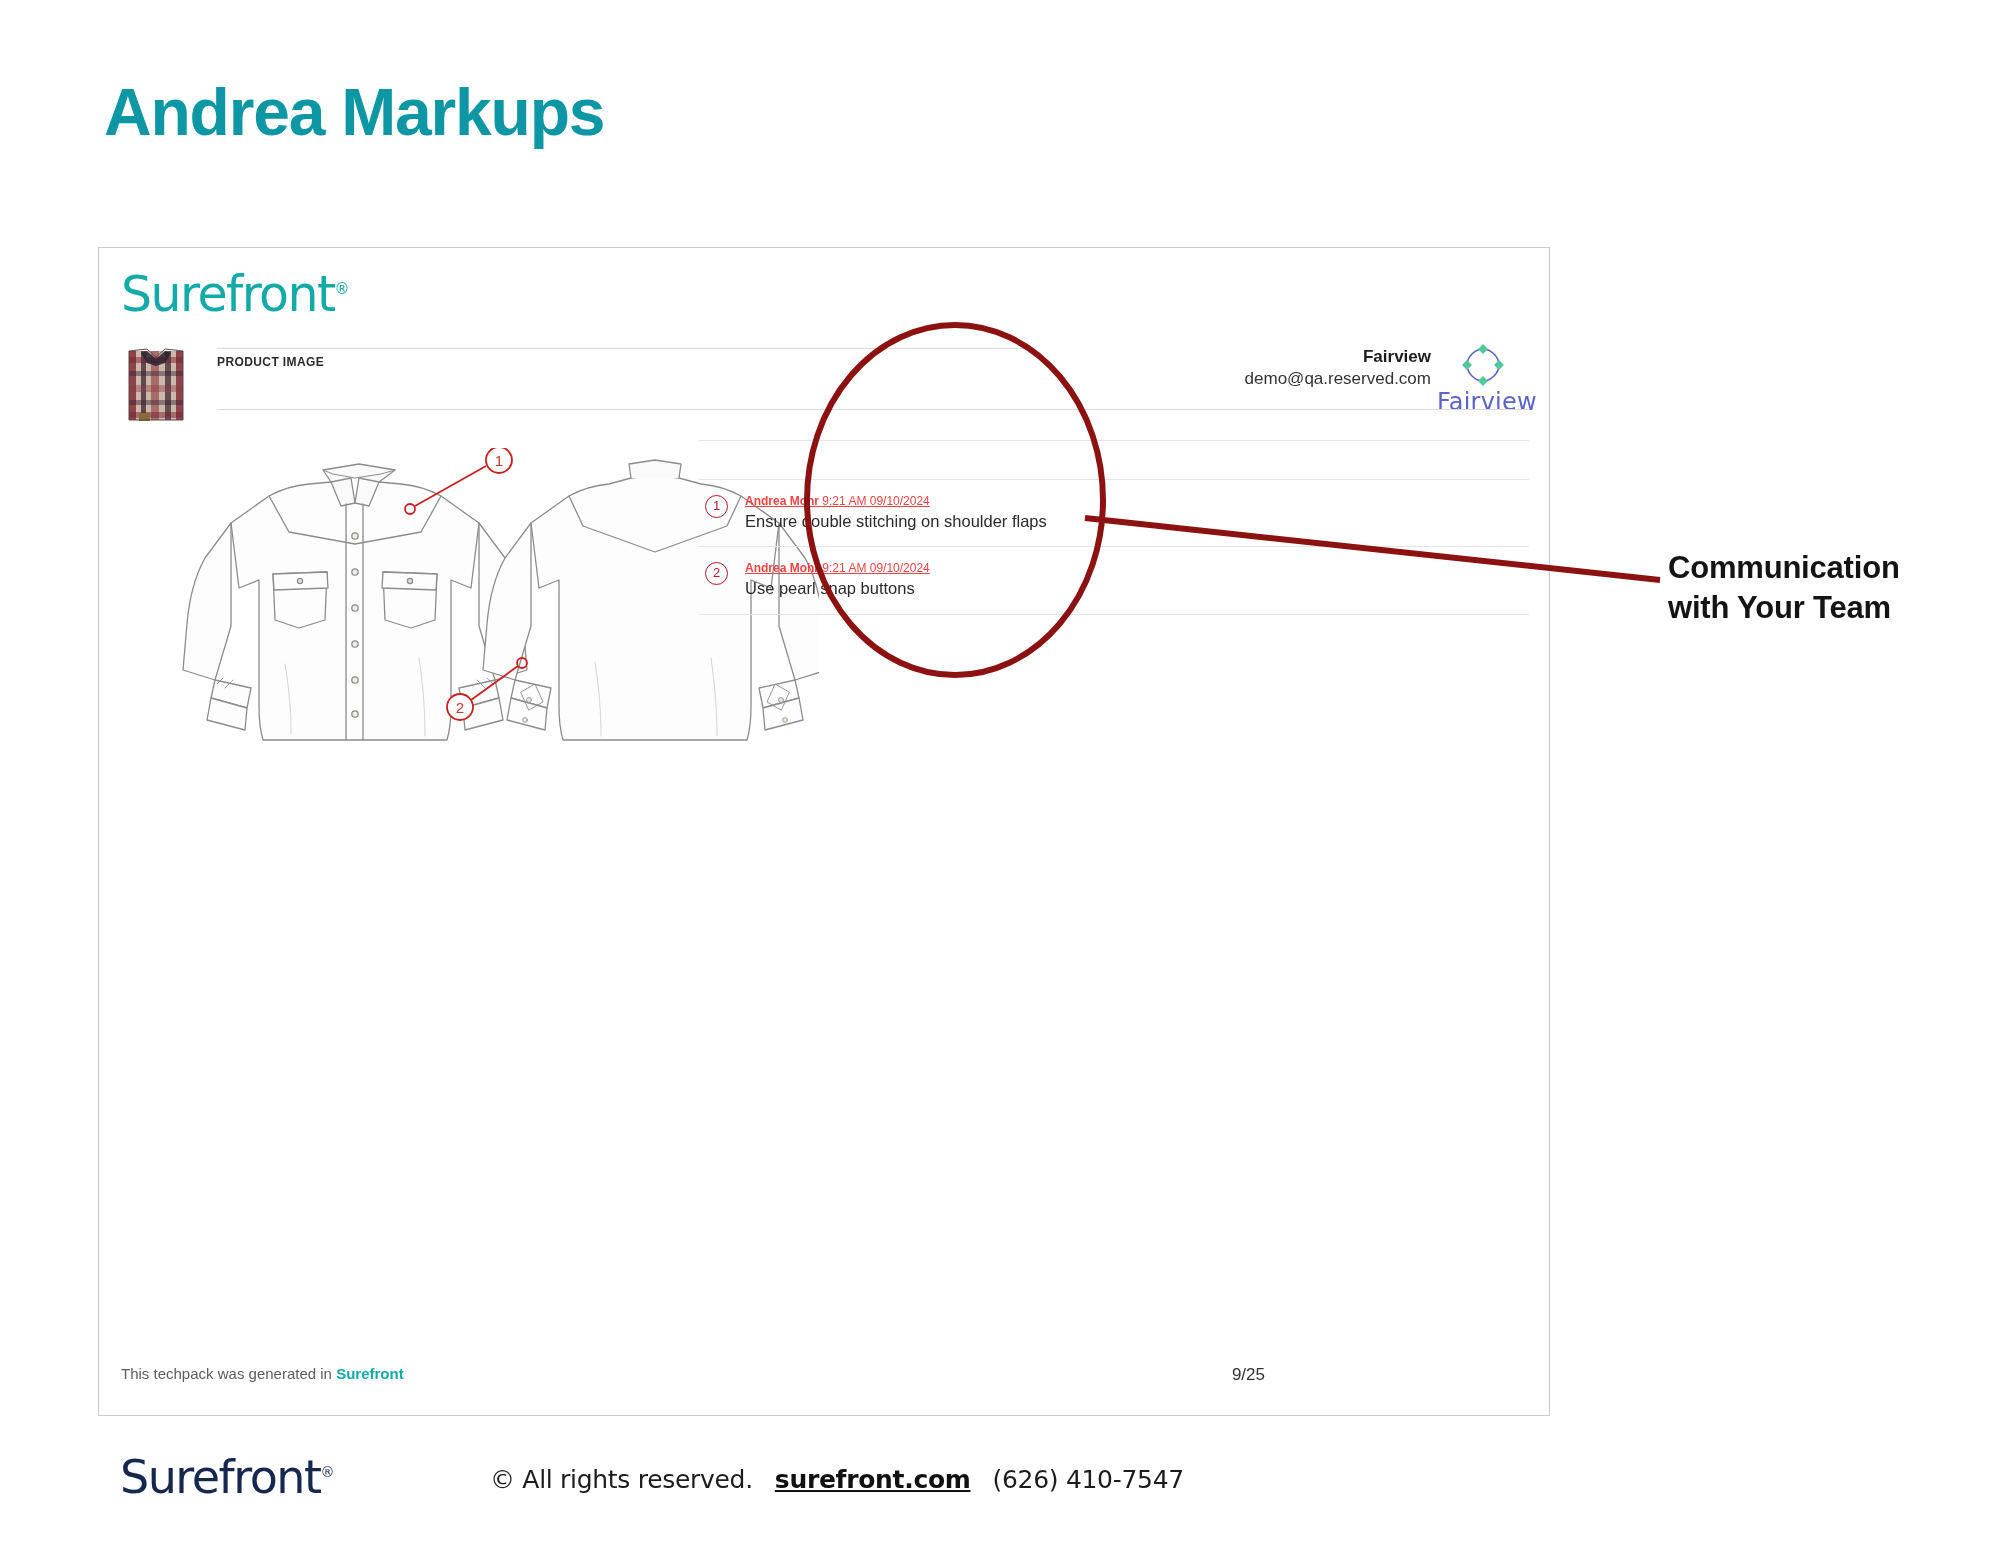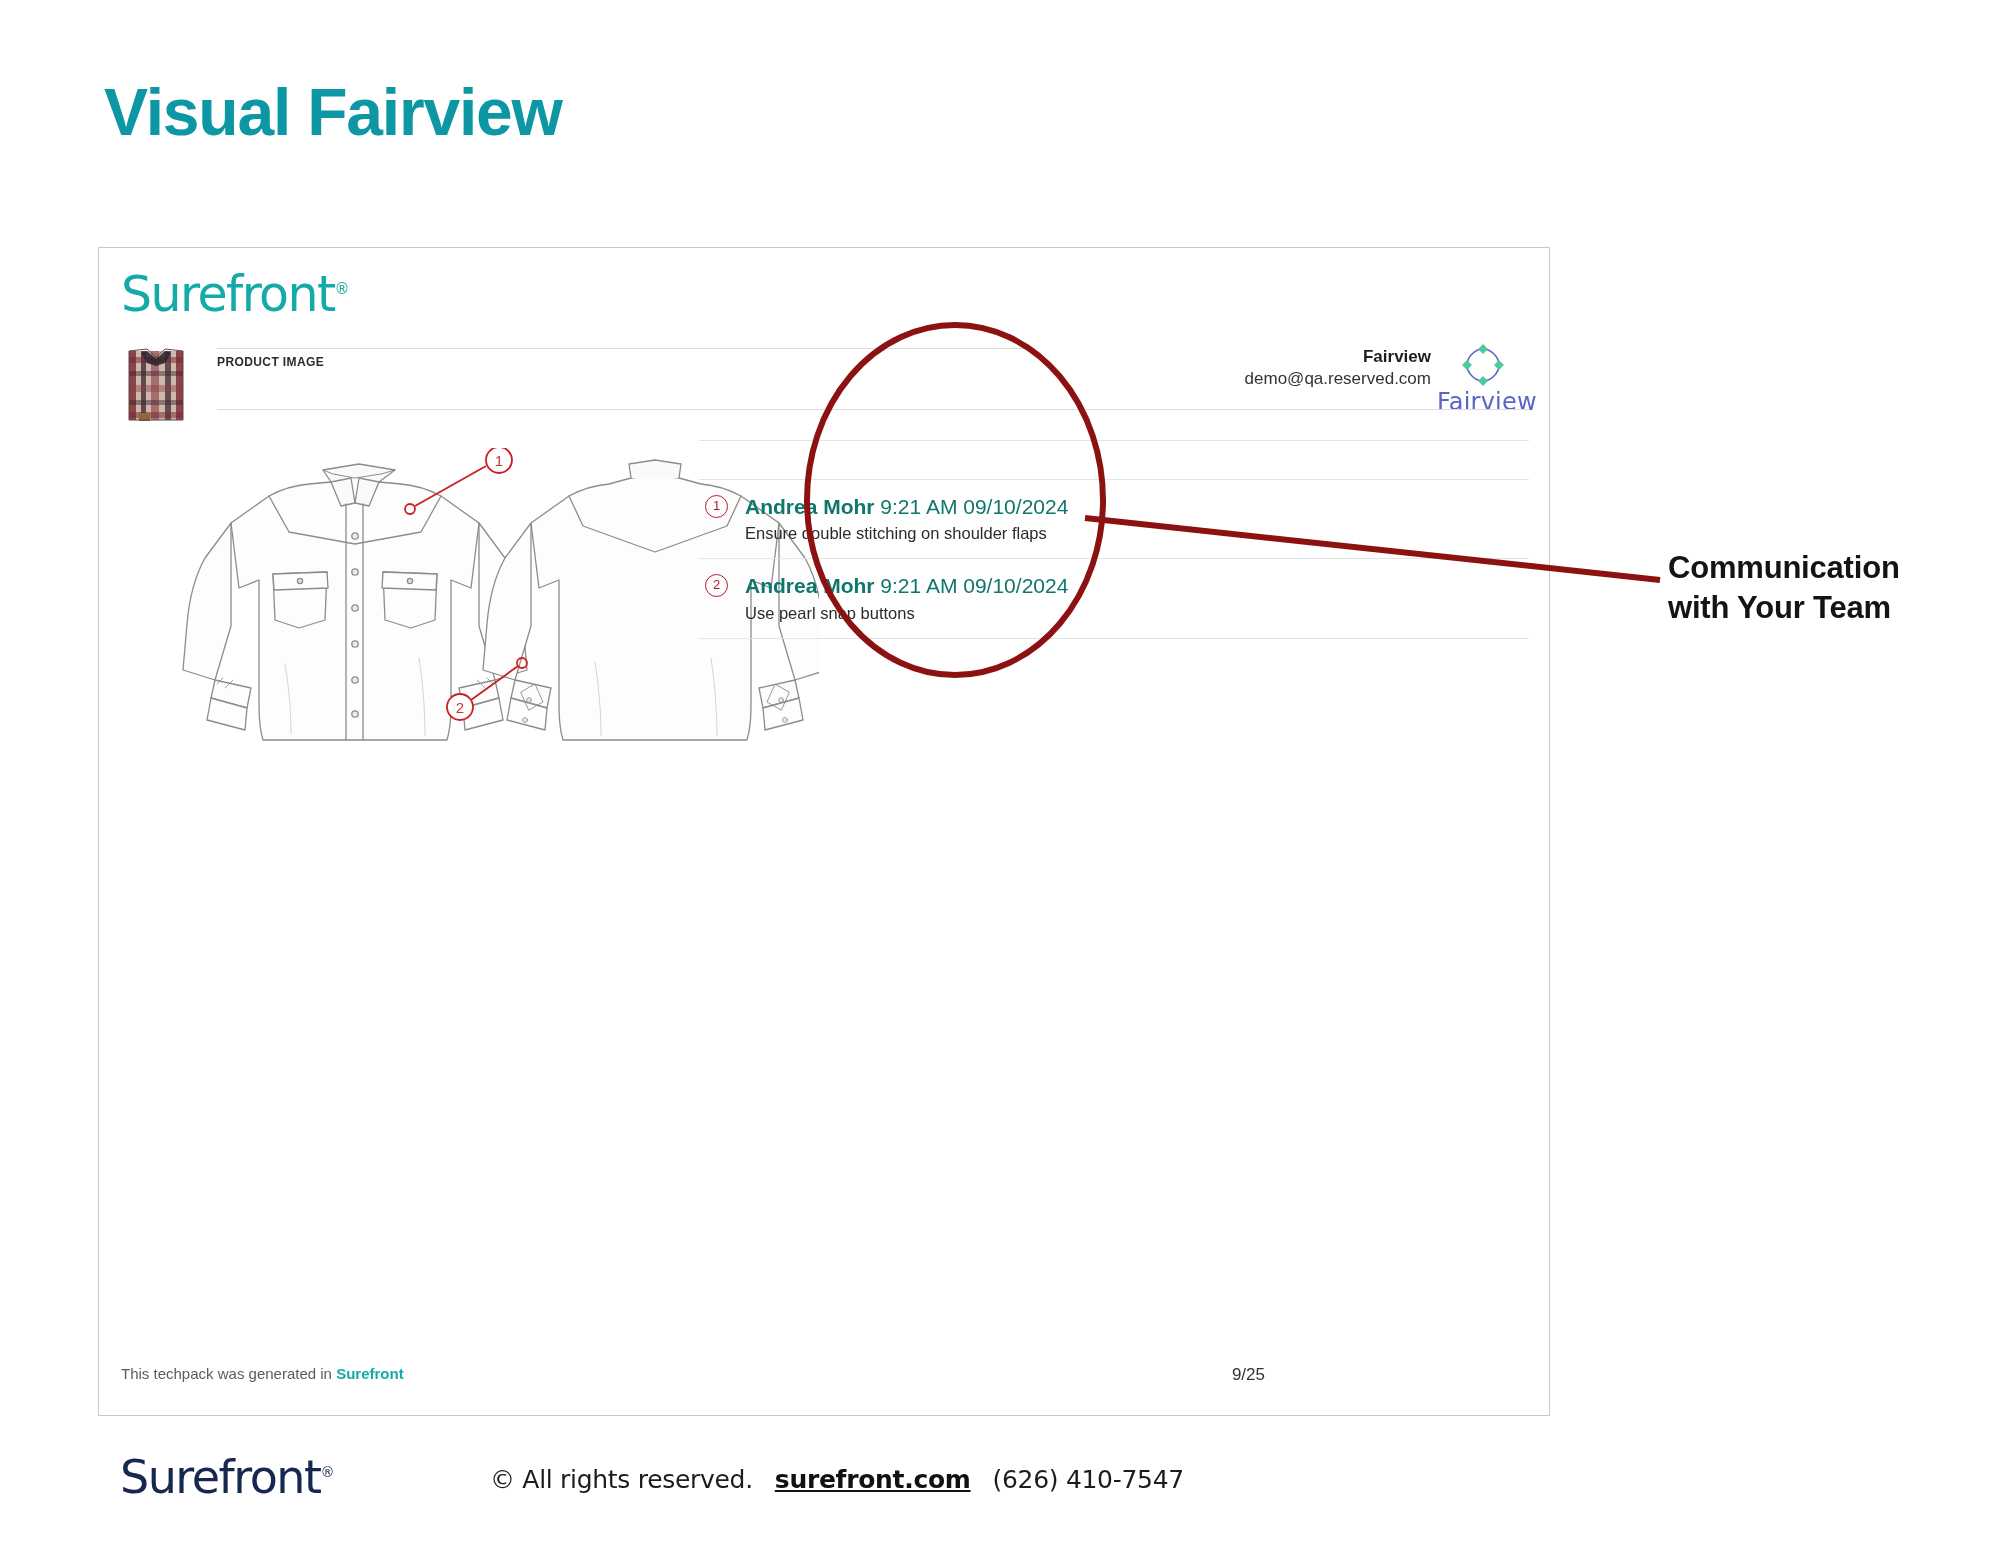--- a/index.html
+++ b/index.html
@@ -180,23 +180,24 @@
     height: 21px;
     border: 1.5px solid #b5192a;
     border-radius: 50%;
     color: #b5192a;
     font-size: 13px;
     line-height: 19px;
     text-align: center;
     font-weight: normal;
   }
   .comment-meta {
-    font-size: 21px;
-    color: #0f766e;
+    font-size: 12px;
+    color: #ef4444;
     line-height: 1.35;
+    text-decoration: underline;
   }
   .comment-author { font-weight: bold; }
   .comment-time { font-weight: normal; }
   .comment-text {
     font-size: 16.5px;
     color: #2b2b2b;
     line-height: 1.4;
     margin-top: 1px;
   }
   #comments-spacer { height: 38px; border-top: 1px solid #e4e4e4; }
@@ -279,21 +280,21 @@
   #slide-footer-meta .sep { display: inline-block; width: 22px; }
   #footer-site {
     font-weight: bold;
     text-decoration: underline;
     color: #111111;
   }
 </style>
 </head>
 <body>
 
-<div id="slide-title">Visual Fairview</div>
+<div id="slide-title">Andrea Markups</div>
 
 <div id="techpack-card">
 
   <div id="doc-logo"><span>Surefront</span><span class="tm">®</span></div>
 
   <div id="product-header">
 
     <div id="product-thumb">
       <svg width="70" height="77" viewBox="0 0 70 77">
         <rect x="0" y="0" width="70" height="77" fill="#ffffff"></rect>

